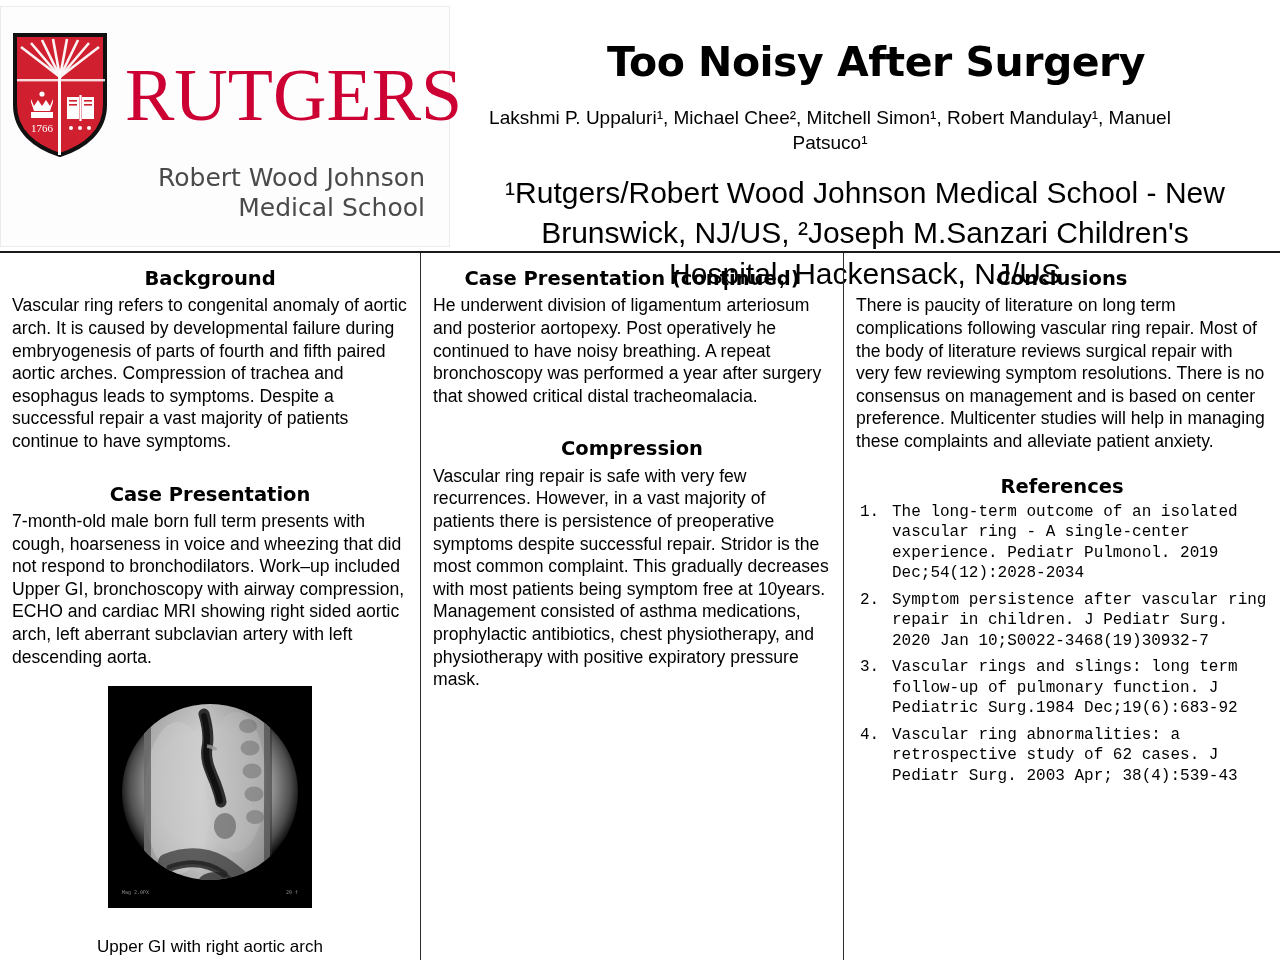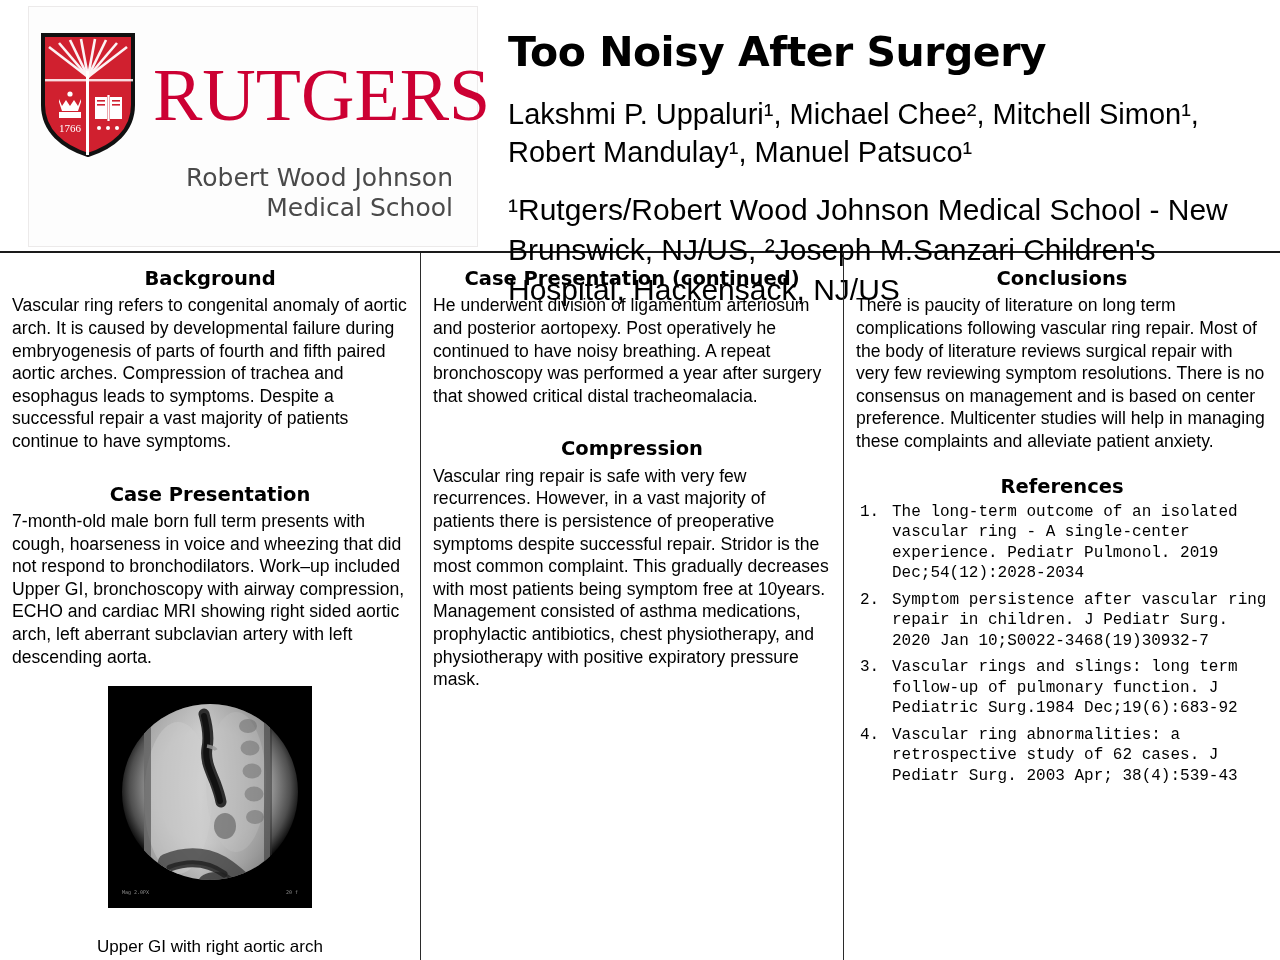--- a/index.html
+++ b/index.html
@@ -23,21 +23,20 @@
     box-sizing: border-box;
     display: flex;
     flex-direction: row;
     align-items: flex-start;
     border-bottom: 2px solid #1a1a1a;
   }
 
   .logo-block {
     width: 450px;
     height: 241px;
-    margin-left: 28px;
     margin-top: 6px;
     background: #fdfdfd;
     border: 1px solid #eceaea;
     box-sizing: border-box;
     display: flex;
     flex-direction: column;
     align-items: flex-start;
     justify-content: center;
     padding-left: 6px;
     flex: none;
@@ -74,38 +73,39 @@
     text-align: right;
     width: 430px;
     margin-top: 4px;
     padding-right: 12px;
     box-sizing: border-box;
   }
 
   .title-block {
     flex: 1;
     padding-left: 30px;
-    padding-top: 30px;
+    padding-top: 40px;
     padding-right: 8px;
     box-sizing: border-box;
+    text-align: center;
   }
 
   .poster-title {
     font-family: "DejaVu Sans", sans-serif;
     font-size: 41px;
     font-weight: bold;
     letter-spacing: -0.5px;
     line-height: 1.1;
     margin: 0 0 20px 0;
     color: #000;
   }
 
   .authors {
     font-family: "Liberation Sans", sans-serif;
-    font-size: 29px;
+    font-size: 19px;
     line-height: 1.32;
     margin: 0 0 18px 0;
     max-width: 700px;
   }
 
   .affiliations {
     font-family: "Liberation Sans", sans-serif;
     font-size: 30px;
     line-height: 1.34;
     margin: 0;

